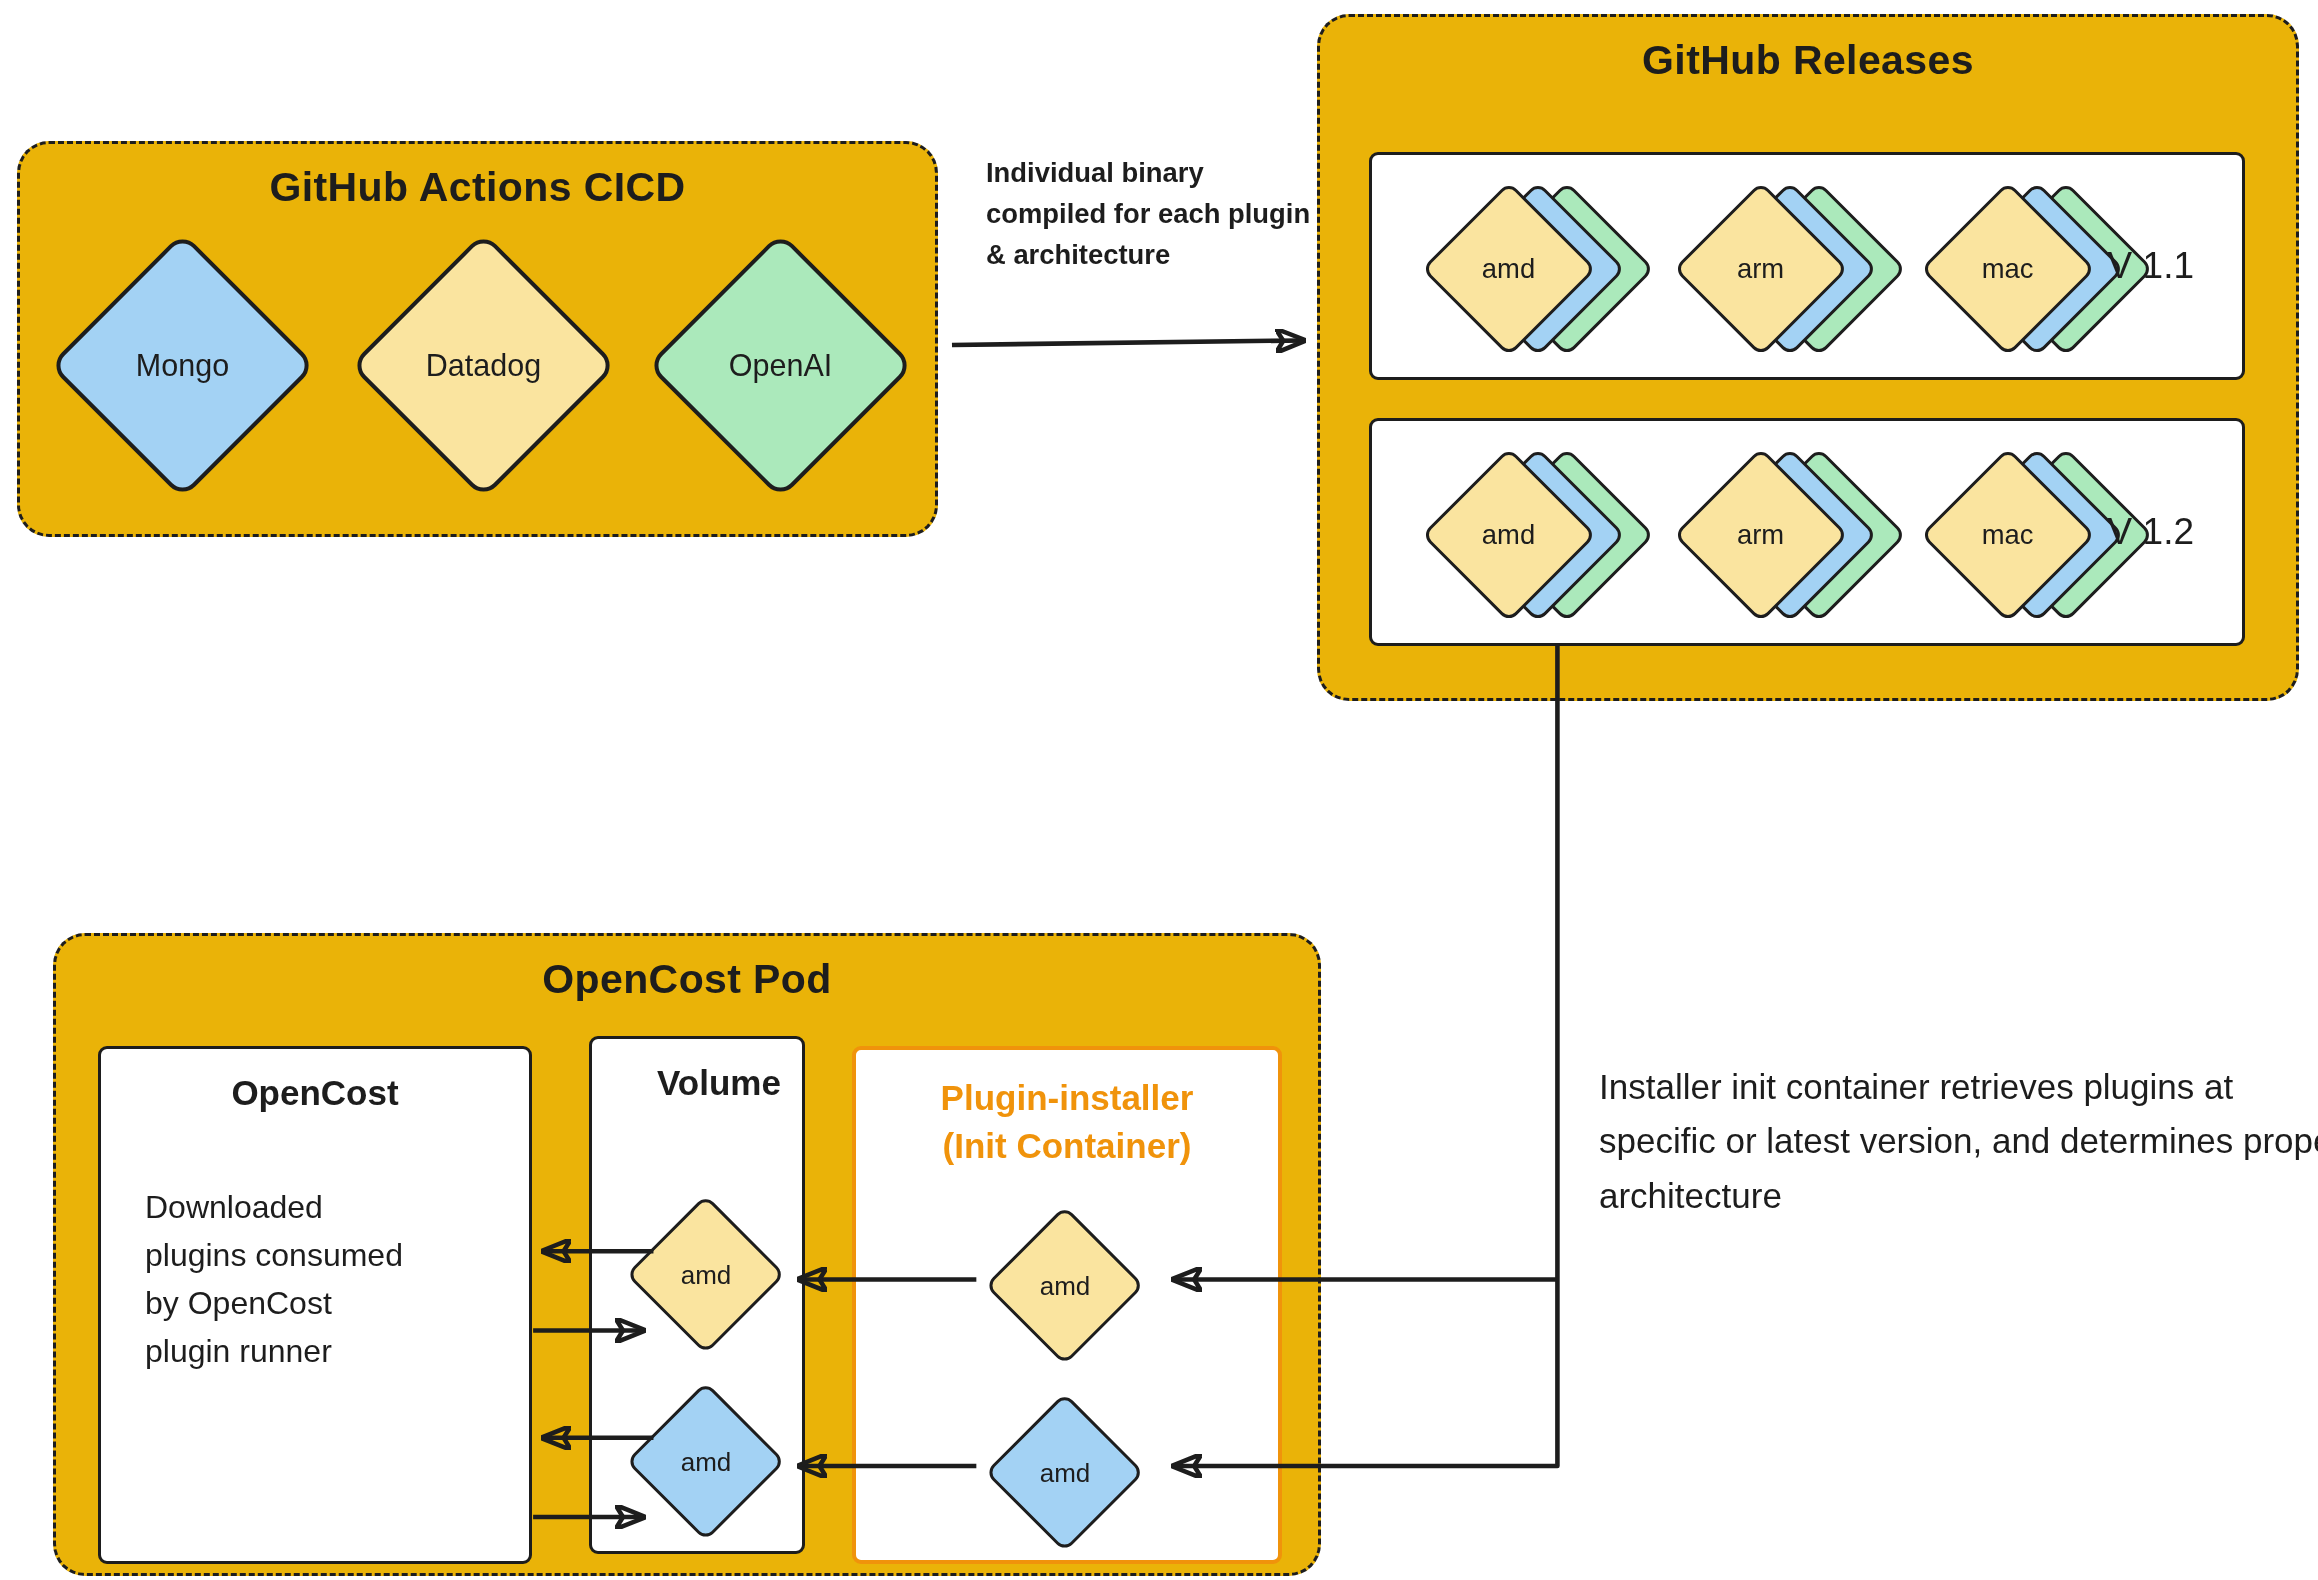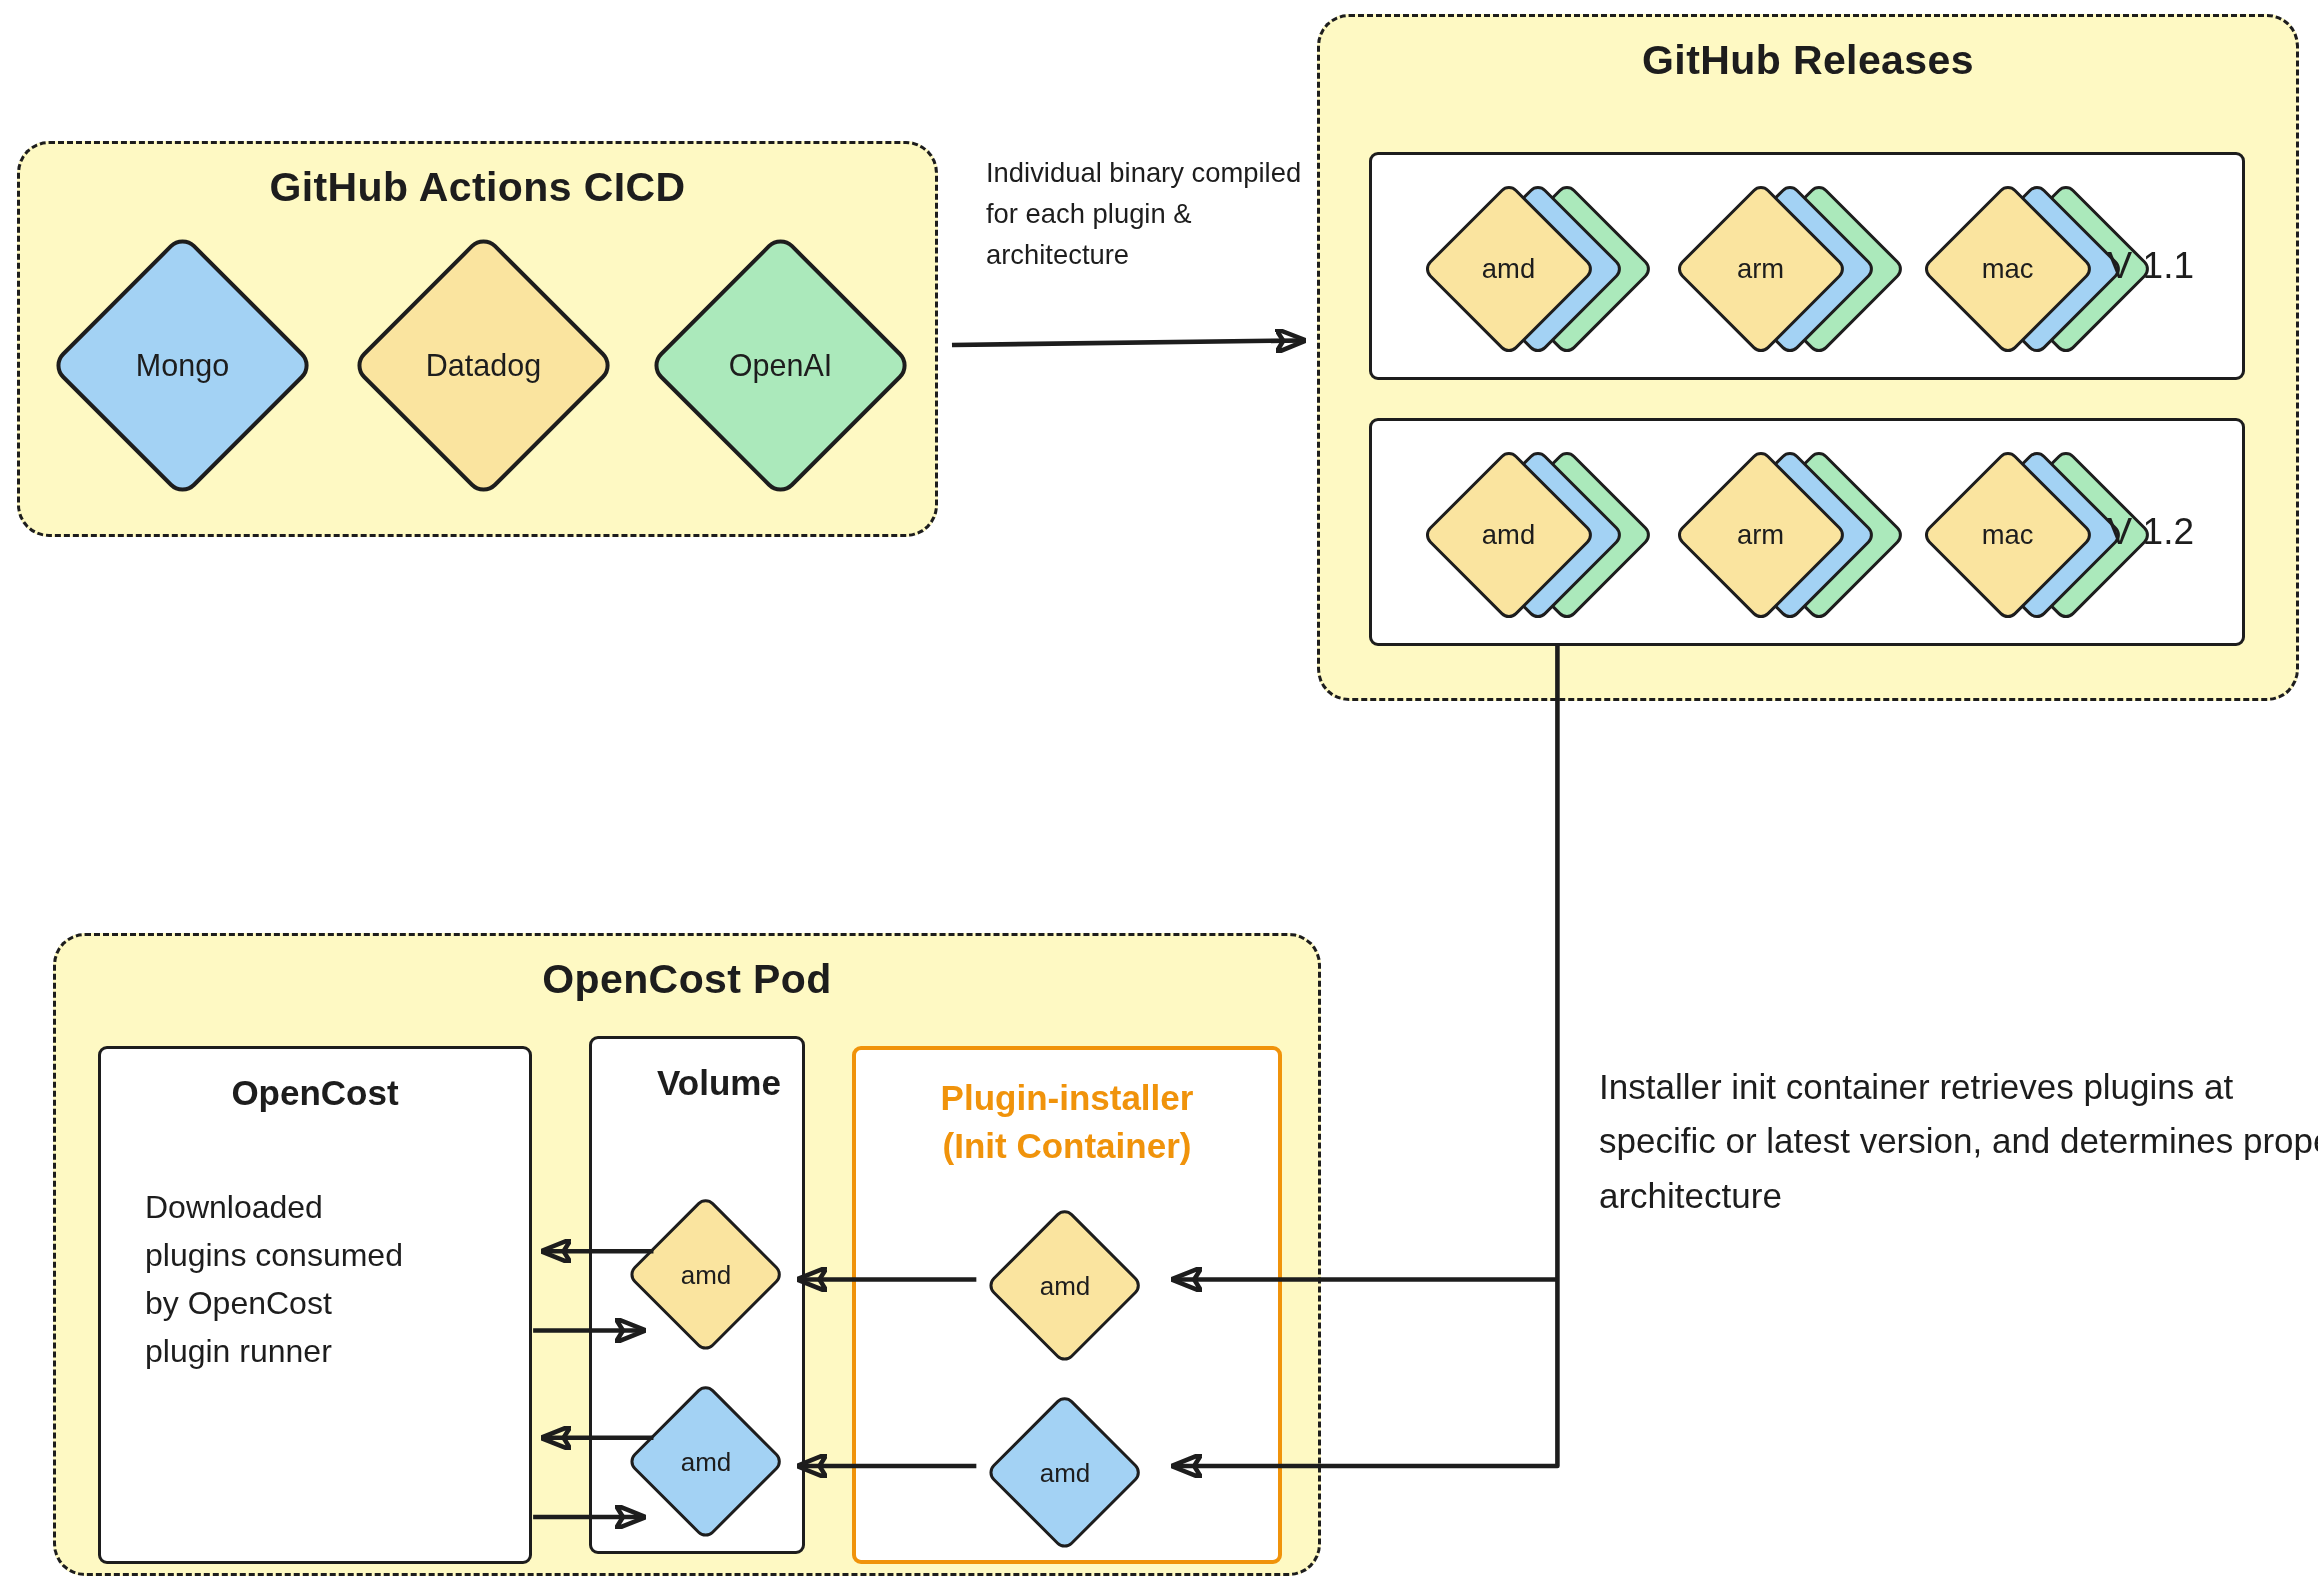--- a/index.html
+++ b/index.html
@@ -3,21 +3,21 @@
 <meta charset="utf-8">
 <style>
   :root{
     --blue:#A3D2F4; --yellow:#FAE49F; --green:#ABE9BB; --orange:#F0930B; --stroke:#1d1d1d;
   }
   *{box-sizing:border-box;}
   body{margin:0;background:#ffffff;font-family:"Liberation Sans",sans-serif;color:var(--stroke);}
   .canvas{position:relative;width:2319px;height:1581px;background:#fff;overflow:hidden;}
 
   
-  .dashed-box{position:absolute;border:3.8px dashed var(--stroke);border-radius:32px;background:#fef9c3;}
+  .dashed-box{position:absolute;border:3.8px dashed var(--stroke);border-radius:32px;background:#eab308;}
   .solid-box{position:absolute;border:3.8px solid var(--stroke);border-radius:9px;background:#fff;}
   .orange-box{border-color:var(--orange);border-width:4.6px;}
   .box-title{text-align:center;font-size:41px;font-weight:600;padding-top:20px;letter-spacing:0.4px;}
   .inner-title{text-align:center;font-size:35px;font-weight:600;padding-top:24.4px;}
   .orange-title{color:var(--orange);line-height:1.35;}
 
   
   .dia{position:absolute;}
   .dia .sq{position:absolute;inset:14.6%;transform:rotate(45deg);border:4.6px solid var(--stroke);background:#fff;}
   .dia .lbl{position:absolute;inset:0;display:flex;align-items:center;justify-content:center;font-weight:500;}
@@ -33,21 +33,21 @@
   .sd{position:absolute;top:0;width:175px;height:175px;}
   .sd .sq{position:absolute;inset:14.6%;transform:rotate(45deg);border:3.8px solid var(--stroke);border-radius:11.4px;background:#fff;}
   .sd .lbl{position:absolute;inset:0;display:flex;align-items:center;justify-content:center;font-size:27.4px;font-weight:500;}
 
   .fill-blue{background:var(--blue)!important;}
   .fill-yellow{background:var(--yellow)!important;}
   .fill-green{background:var(--green)!important;}
 
   .version-label{position:absolute;right:48px;top:50%;transform:translateY(-50%);font-size:37px;font-weight:500;}
 
-  .note{position:absolute;font-size:27.4px;font-weight:400;line-height:1.5;}
+  .note{position:absolute;font-size:27.4px;font-weight:700;line-height:1.5;}
   .big-note{position:absolute;font-size:35px;font-weight:500;line-height:1.55;}
   .body-text{font-size:32px;font-weight:500;line-height:1.5;padding-left:44px;margin-top:70px;width:305px;}
 
   svg.connectors{position:absolute;left:0;top:0;width:2319px;height:1581px;pointer-events:none;z-index:3;}
   svg.connectors path{stroke:var(--stroke);stroke-width:6;fill:none;stroke-linejoin:round;}
 </style>
 </head>
 <body>
 
 <div class="canvas">

